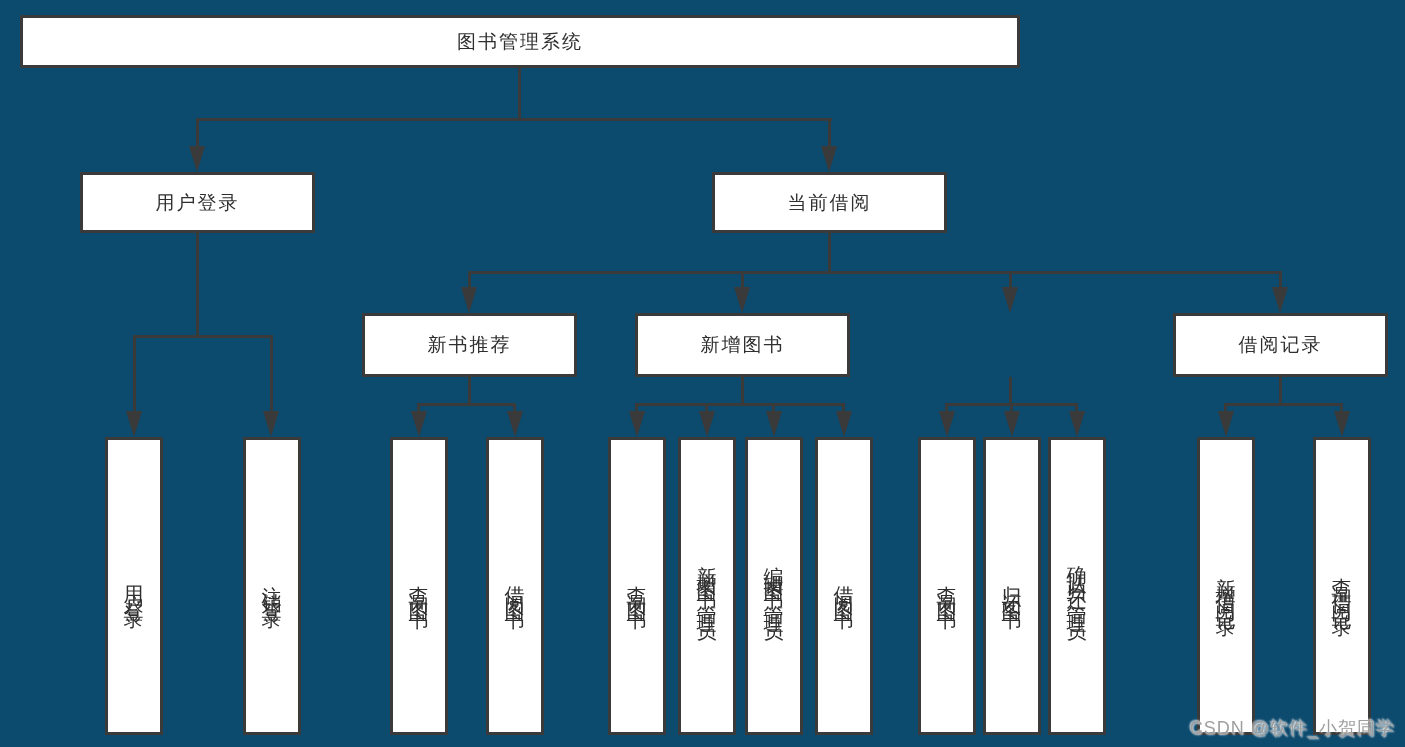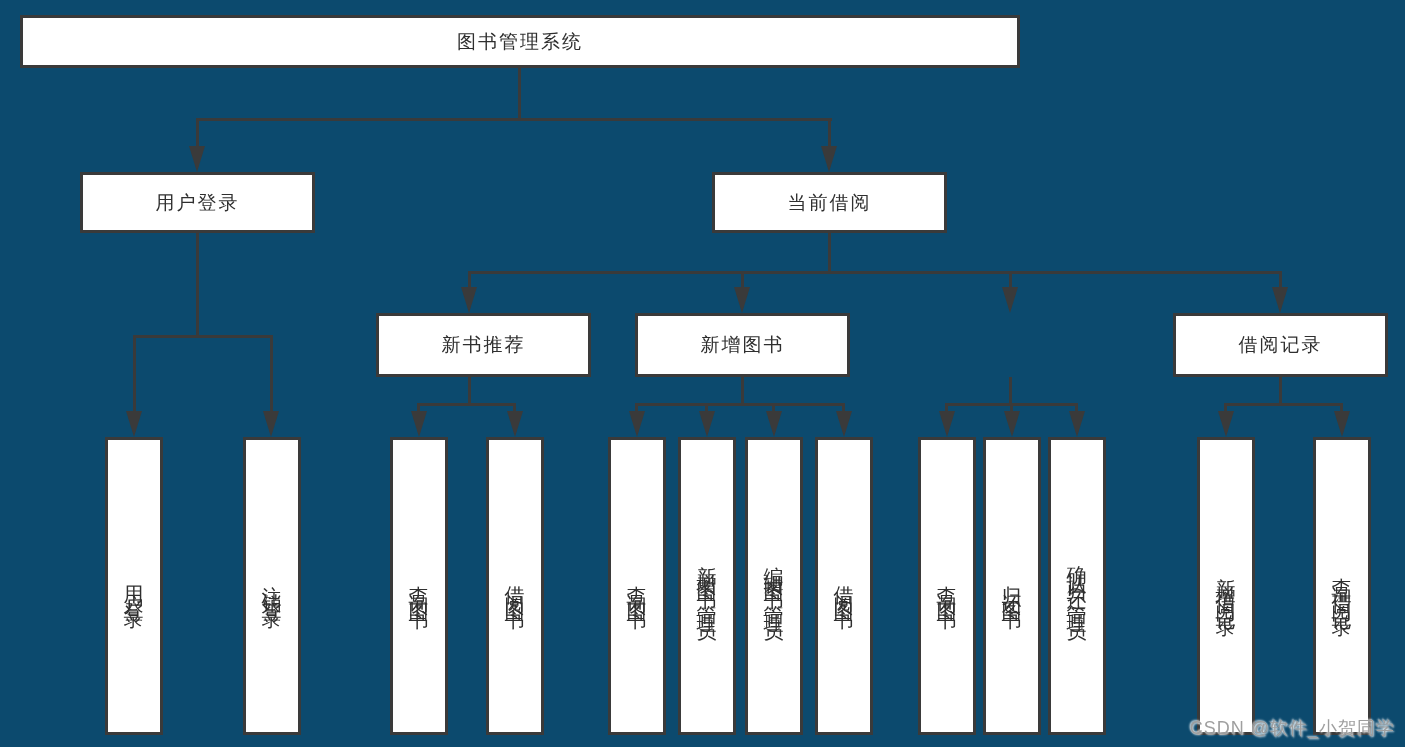--- a/index.html
+++ b/index.html
@@ -63,21 +63,21 @@
   <div class="hl" style="left:468px;top:271px;width:814px;"></div>
   <div class="vl" style="left:468px;top:271px;height:20px;"></div>
   <div class="ah" style="left:461px;top:287px;"></div>
   <div class="vl" style="left:741px;top:271px;height:20px;"></div>
   <div class="ah" style="left:734px;top:287px;"></div>
   <div class="vl" style="left:1009px;top:271px;height:20px;"></div>
   <div class="ah" style="left:1002px;top:287px;"></div>
   <div class="vl" style="left:1279px;top:271px;height:20px;"></div>
   <div class="ah" style="left:1272px;top:287px;"></div>
 
-  <div class="node" style="left:376px;top:313px;width:215px;height:64px;">
+  <div class="node" style="left:362px;top:313px;width:215px;height:64px;">
     <span class="lbl">新书推荐</span>
   </div>
   <div class="node" style="left:635px;top:313px;width:215px;height:64px;">
     <span class="lbl">新增图书</span>
   </div>
   <div class="node" style="left:1173px;top:313px;width:215px;height:64px;">
     <span class="lbl">借阅记录</span>
   </div>
 
   <div class="vl" style="left:468px;top:377px;height:28px;"></div>

